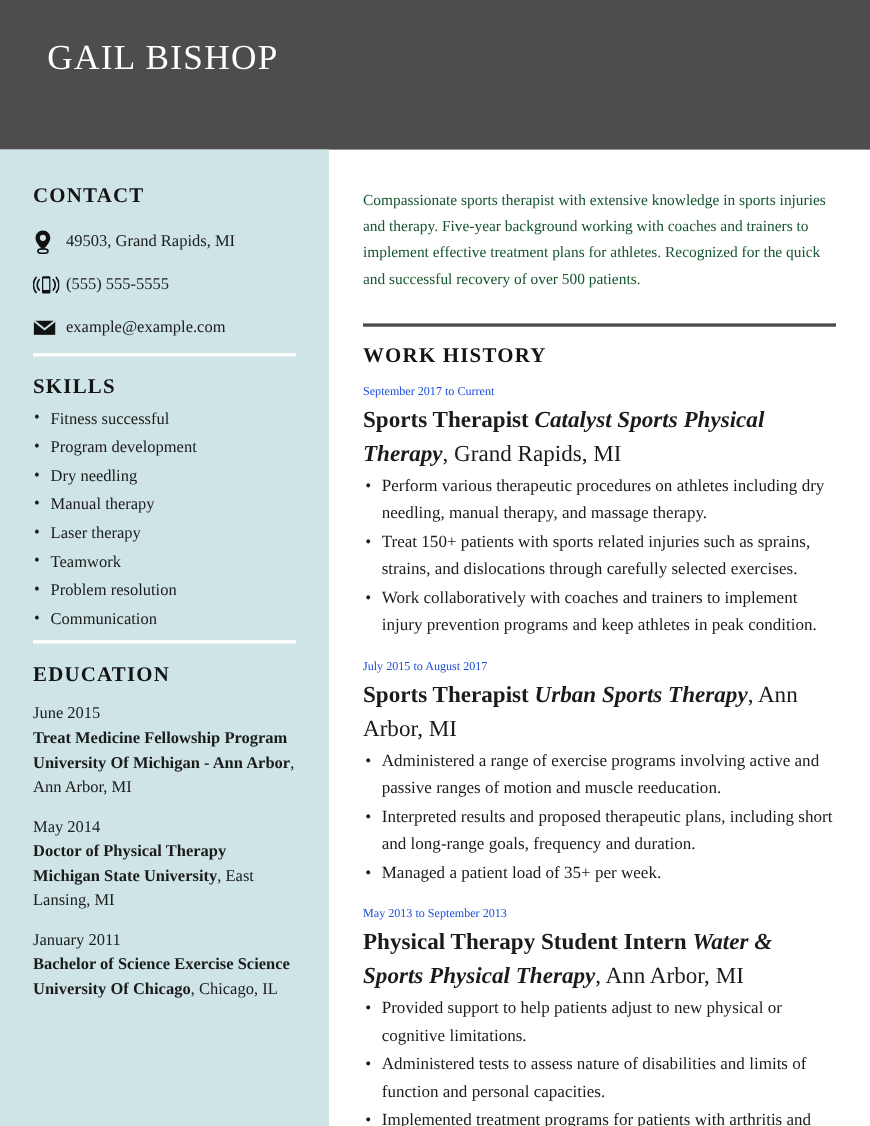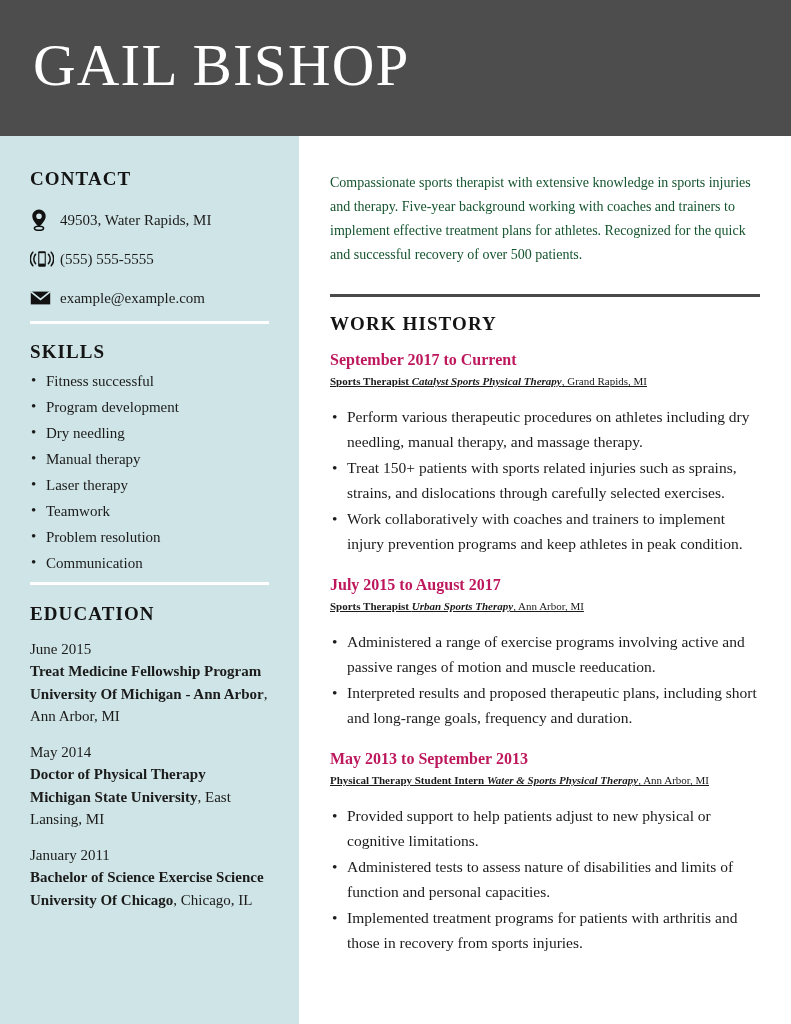--- a/index.html
+++ b/index.html
@@ -24,24 +24,24 @@
   .header {
     position: absolute;
     left: 0;
     top: 0;
     width: 791px;
     height: 136px;
     background: #4d4d4d;
   }
   .header-name {
     position: absolute;
-    left: 33px;
+    left: 43px;
     top: 36px;
     font-family: "Liberation Serif", "DejaVu Serif", serif;
-    font-size: 59px;
+    font-size: 32px;
     letter-spacing: 1.2px;
     color: #ffffff;
     font-weight: normal;
     line-height: 1;
     white-space: nowrap;
     text-align: center;
   }
 
   
   .sidebar {
@@ -153,38 +153,36 @@
   .main-title {
     font-size: 19px;
     font-weight: bold;
     letter-spacing: 1.1px;
     color: #141414;
     margin: 17px 0 0 0;
     line-height: 1.1;
   }
   .job { margin-top: 13px; }
   .job-date {
-    font-size: 16px;
-    line-height: 1.5;
-    color: #be185d;
-    font-weight: bold;
-  }
-  .job-head {
     font-size: 11px;
     line-height: 1.5;
+    color: #1d4ed8;
+  }
+  .job-head {
+    font-size: 21px;
+    line-height: 1.5;
     color: #1b1b1b;
     margin-top: 1px;
-    text-decoration: underline;
   }
   .job-title { font-weight: bold; }
   .job-company { font-weight: bold; font-style: italic; }
   .job-loc { font-weight: normal; font-style: normal; }
   .job-bullets {
     list-style: none;
-    margin: 14px 0 0 0;
+    margin: 0 0 0 0;
     padding: 0;
   }
   .job-bullets li {
     position: relative;
     padding-left: 17px;
     font-size: 15.5px;
     line-height: 1.62;
     margin-bottom: 1px;
     color: #1b1b1b;
   }
@@ -211,21 +209,21 @@
       <h2 class="side-title">CONTACT</h2>
       <div class="contact-list">
 
         <div class="contact-row">
           <span class="contact-ico">
             <svg width="18" height="22" viewBox="0 0 18 22" aria-hidden="true">
               <path d="M9 0.6C5.3 0.6 2.3 3.6 2.3 7.3c0 4.6 5.5 9.6 6.1 10.1.3.3.8.3 1.1 0 .6-.5 6.2-5.5 6.2-10.1 0-3.7-3-6.7-6.7-6.7zm0 9.4a2.8 2.8 0 1 1 0-5.6 2.8 2.8 0 0 1 0 5.6z" fill="#111111"></path>
               <ellipse cx="9" cy="19.3" rx="4.6" ry="2.1" fill="none" stroke="#111111" stroke-width="1.6"></ellipse>
             </svg>
           </span>
-          <span class="contact-txt">49503, Water Rapids, MI</span>
+          <span class="contact-txt">49503, Grand Rapids, MI</span>
         </div>
 
         <div class="contact-row">
           <span class="contact-ico">
             <svg width="24" height="20" viewBox="0 0 24 20" aria-hidden="true">
               <rect x="8.2" y="2.2" width="7.6" height="15.6" rx="1.2" fill="#111111"></rect>
               <rect x="9.3" y="4.2" width="5.4" height="10.4" fill="#cfe4e6"></rect>
               <path d="M5.6 5.3a7 7 0 0 0 0 9.4" fill="none" stroke="#111111" stroke-width="1.5" stroke-linecap="round"></path>
               <path d="M2.8 3.2a10.6 10.6 0 0 0 0 13.6" fill="none" stroke="#111111" stroke-width="1.5" stroke-linecap="round"></path>
               <path d="M18.4 5.3a7 7 0 0 1 0 9.4" fill="none" stroke="#111111" stroke-width="1.5" stroke-linecap="round"></path>
@@ -304,20 +302,21 @@
         <li>Work collaboratively with coaches and trainers to implement injury prevention programs and keep athletes in peak condition.</li>
       </ul>
     </div>
 
     <div class="job">
       <div class="job-date">July 2015 to August 2017</div>
       <div class="job-head"><span class="job-title">Sports Therapist </span><span class="job-company">Urban Sports Therapy</span><span class="job-loc">, Ann Arbor, MI</span></div>
       <ul class="job-bullets">
         <li>Administered a range of exercise programs involving active and passive ranges of motion and muscle reeducation.</li>
         <li>Interpreted results and proposed therapeutic plans, including short and long-range goals, frequency and duration.</li>
+        <li>Managed a patient load of 35+ per week.</li>
       </ul>
     </div>
 
     <div class="job">
       <div class="job-date">May 2013 to September 2013</div>
       <div class="job-head"><span class="job-title">Physical Therapy Student Intern </span><span class="job-company">Water &amp; Sports Physical Therapy</span><span class="job-loc">, Ann Arbor, MI</span></div>
       <ul class="job-bullets">
         <li>Provided support to help patients adjust to new physical or cognitive limitations.</li>
         <li>Administered tests to assess nature of disabilities and limits of function and personal capacities.</li>
         <li>Implemented treatment programs for patients with arthritis and those in recovery from sports injuries.</li>

